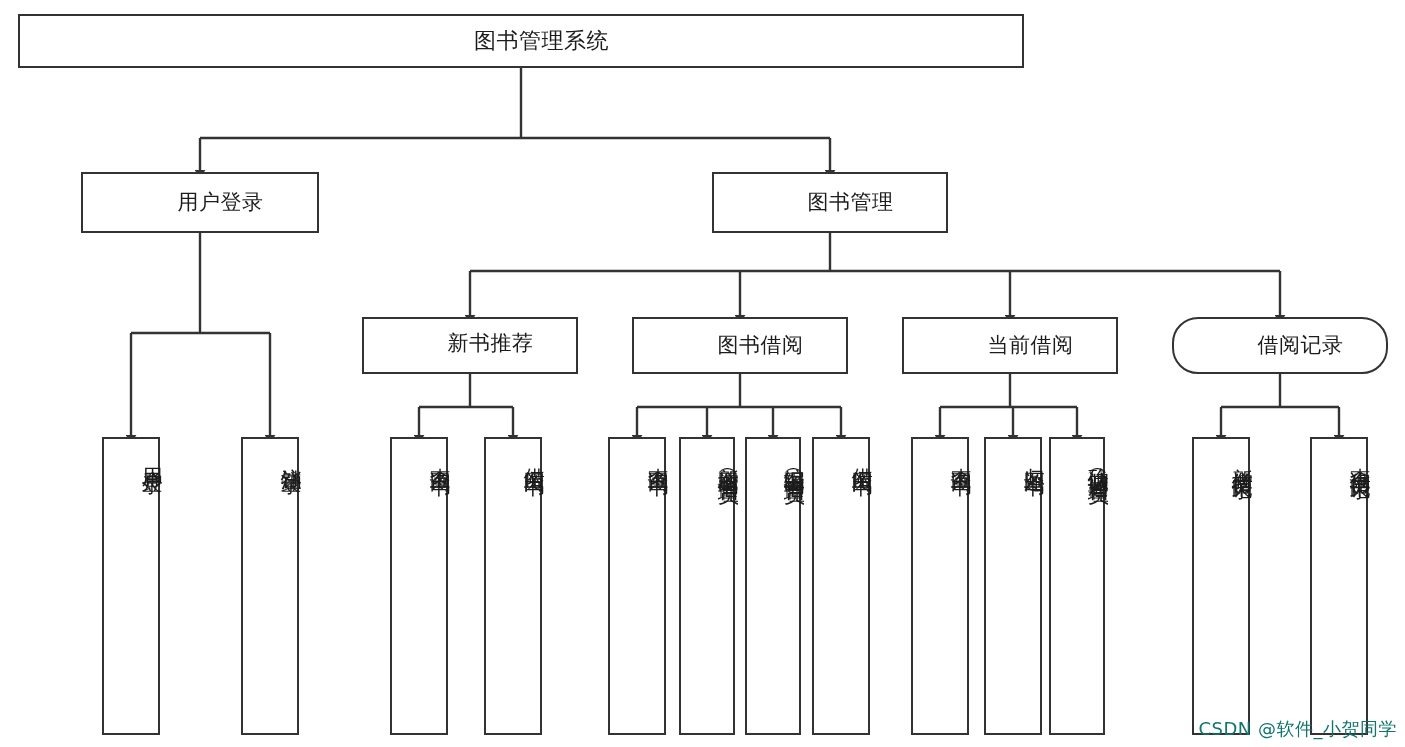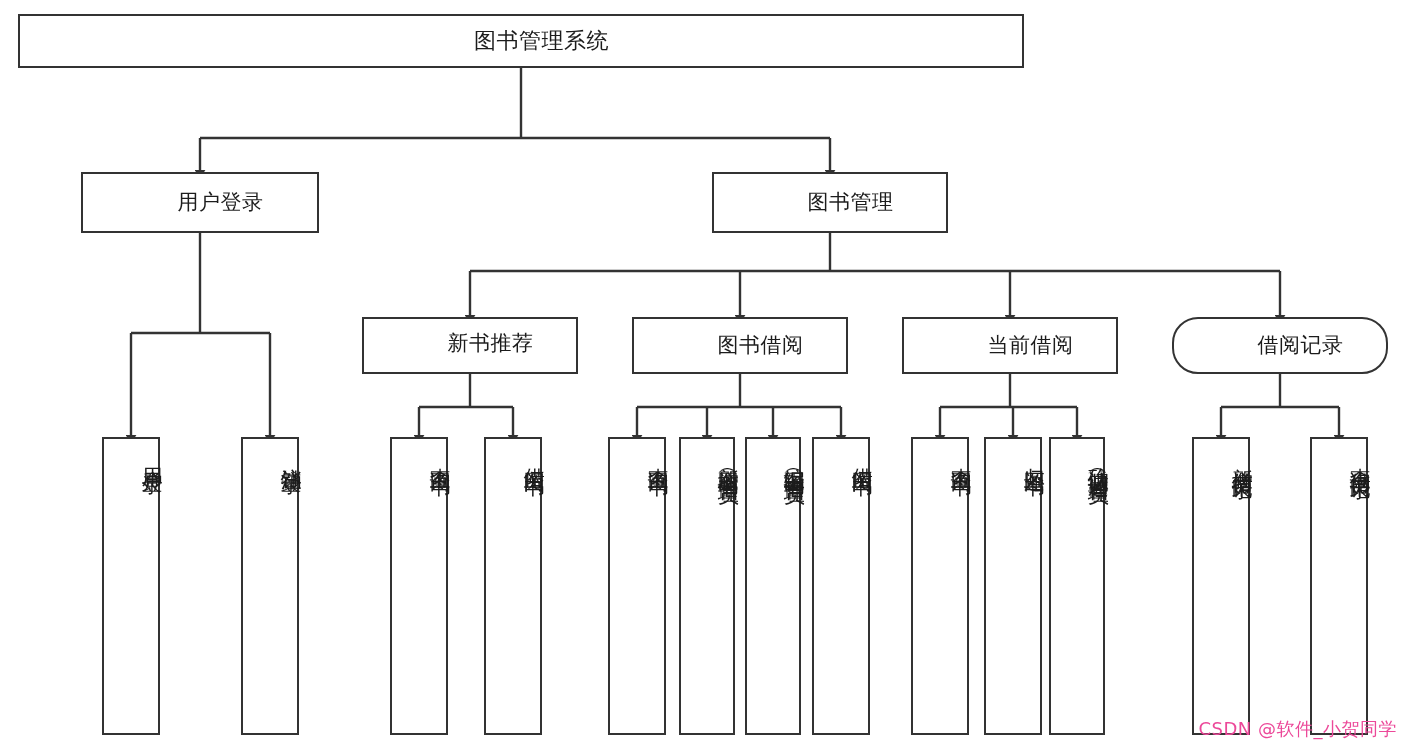--- a/index.html
+++ b/index.html
@@ -60,21 +60,21 @@
     line-height: 1.22;
     letter-spacing: 2.5px;
     white-space: normal;
     max-height: 280px;
   }
   #watermark {
     position: absolute;
     right: 8px;
     bottom: 6px;
     font-size: 18px;
-    color: #ec4899;
+    color: #0f766e;
     letter-spacing: 0.5px;
     z-index: 6;
     white-space: nowrap;
   }
 </style>
 </head>
 <body>
 
 <div id="diagram-root">
 

